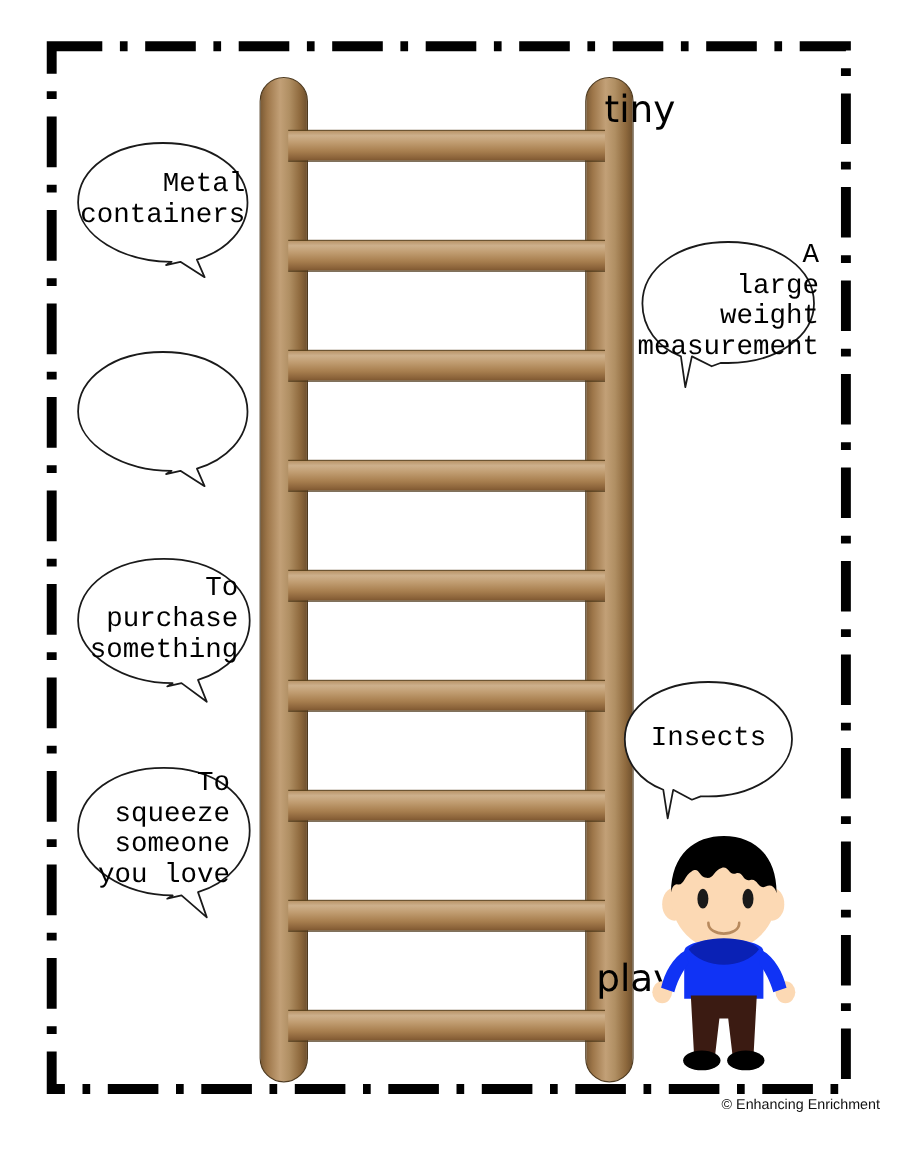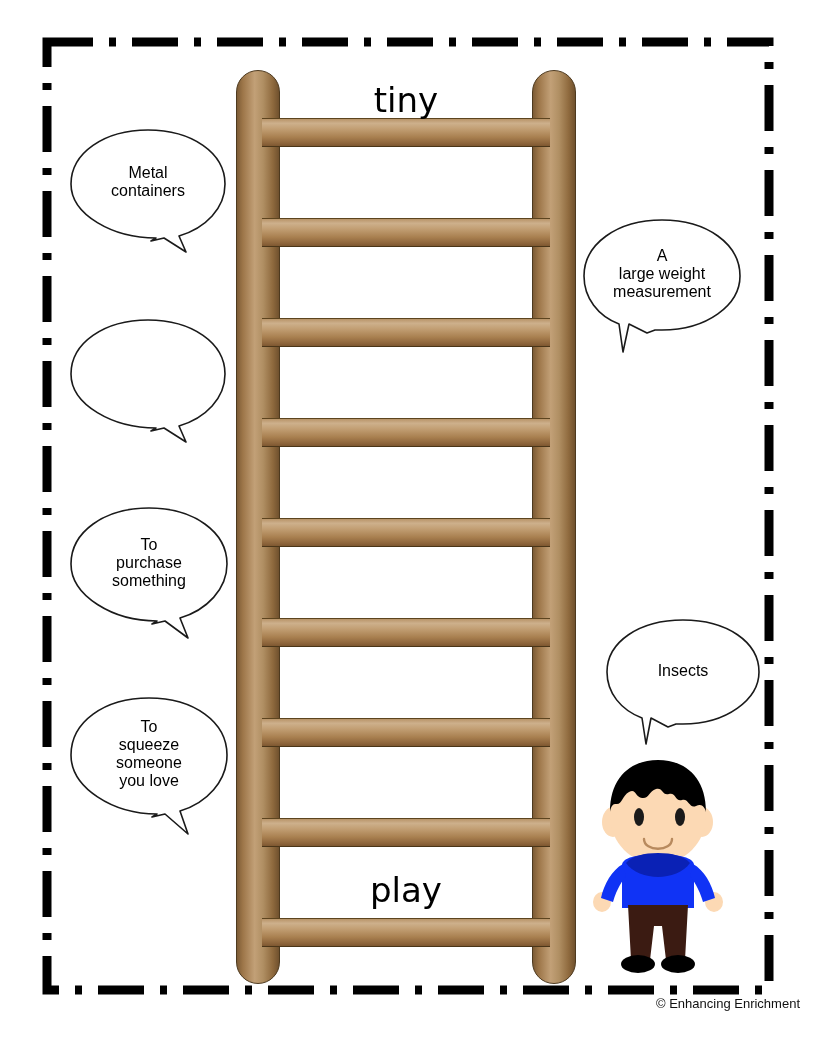--- a/index.html
+++ b/index.html
@@ -26,33 +26,34 @@
   .rail-left{left:0;}
   .rail-right{left:296px;}
   .rung{
     position:absolute;left:26px;width:288px;height:29px;
     background:linear-gradient(to bottom,#b89468 0%,#cdb08c 16%,#c29f74 36%,#a87f4f 68%,#8a6239 92%,#7d5730 100%);
     border-top:1px solid #5c441f;
     border-bottom:1px solid #4a3518;
     box-sizing:border-box;
   }
   .ladder-label{
-    position:absolute;left:0;width:340px;text-align:center;
+    position:absolute;left:0;width:340px;text-align:right;
     font-size:34px;color:#000;font-family:"DejaVu Sans", sans-serif;
     letter-spacing:0px;
+    padding-left:38px;
   }
 
   
   .bubble{position:absolute;}
   .bubble svg{display:block;overflow:visible;}
   .bubble .btext{
     position:absolute;left:0;top:0;width:100%;height:100%;
     display:flex;align-items:center;justify-content:center;
-    text-align:center;line-height:1.12;
-    font-size:16px;color:#000;font-family:Liberation Sans, sans-serif;
+    text-align:right;line-height:1.12;
+    font-size:25px;color:#000;font-family:Liberation Mono, monospace;
     white-space:pre-line;
     pointer-events:none;
   }
 
   
   .boy{position:absolute;left:592px;top:750px;width:152px;height:232px;}
 
   
   .footer{
     position:absolute;left:0;top:996px;width:800px;text-align:right;
@@ -132,21 +133,21 @@
       <path d="M81 4 C126 4 159 28 159 60 C159 89 126 114 81 114
                L74 114 L66 117 L48 108 L42 136 L38 108
                C17 100 3 82 3 60 C3 28 36 4 81 4 Z" fill="#ffffff" stroke="#1a1a1a" stroke-width="1.6" stroke-linejoin="round"></path>
     </svg>
     <div class="btext" style="height:116px">A
 large weight
 measurement</div>
   </div>
 
 
-  <div class="bubble" style="left:604px;top:616px;width:158px;height:130px">
+  <div class="bubble" style="left:565px;top:616px;width:158px;height:130px">
     <svg viewBox="0 0 158 130" width="158" height="130">
       <path d="M79 4 C123 4 155 26 155 56 C155 83 123 108 79 108
                L72 108 L64 111 L47 102 L42 128 L38 102
                C17 94 3 77 3 56 C3 26 35 4 79 4 Z" fill="#ffffff" stroke="#1a1a1a" stroke-width="1.6" stroke-linejoin="round"></path>
     </svg>
     <div class="btext" style="height:110px">Insects</div>
   </div>
 
   <div class="boy">
     <svg viewBox="0 0 152 232" width="152" height="232">

